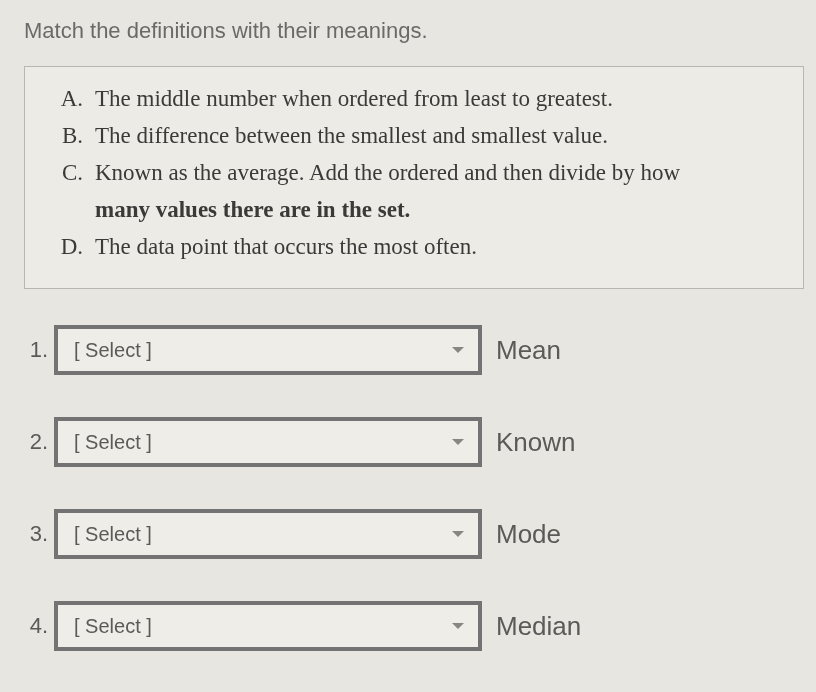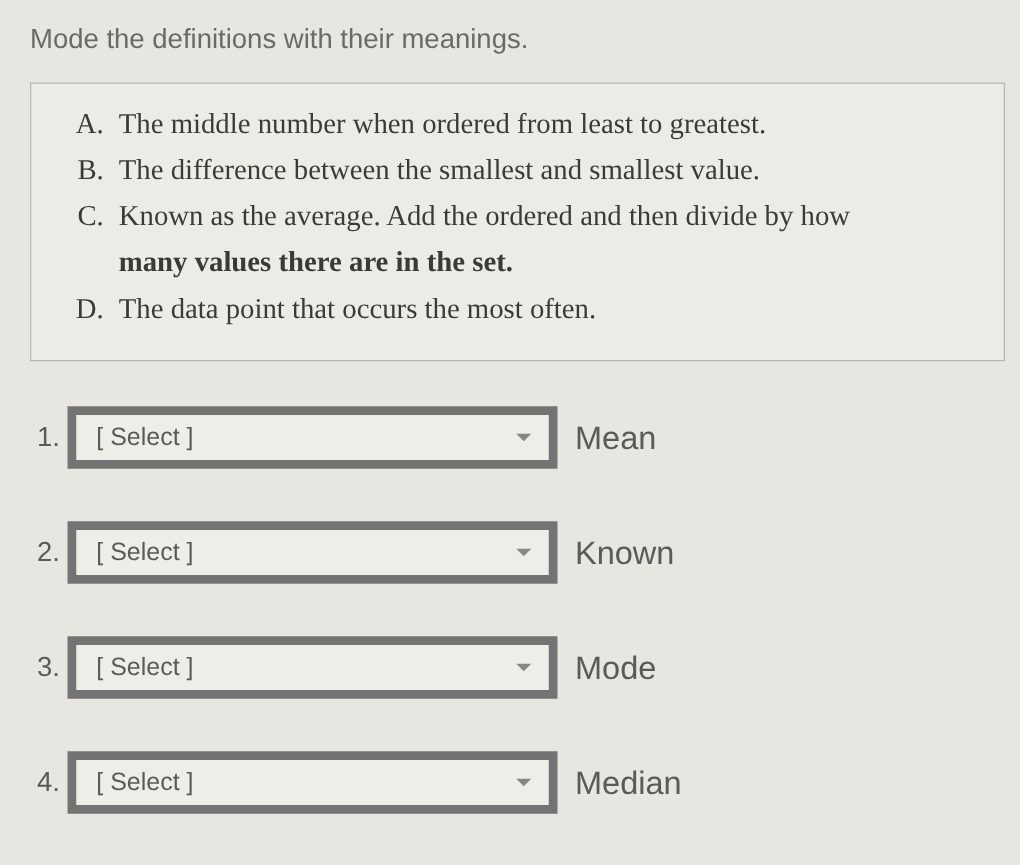--- a/index.html
+++ b/index.html
@@ -65,23 +65,23 @@
       margin-bottom: 42px;
     }
     .match-number {
       font-size: 22px;
       color: #5a5a58;
       width: 30px;
       text-align: right;
       padding-right: 6px;
     }
     .select-box {
-      width: 392px;
+      width: 428px;
       height: 50px;
-      border: 7px solid #737373;
+      border: 4px solid #737373;
       background: #eeede7;
       display: flex;
       align-items: center;
       justify-content: space-between;
       padding: 0 12px 0 16px;
       cursor: pointer;
     }
     .select-placeholder {
       font-size: 20px;
       color: #5a5a58;
@@ -93,21 +93,21 @@
     }
     .term-label {
       font-size: 26px;
       color: #5a5a58;
       margin-left: 14px;
     }
   </style>
 </head>
 <body>
 
-<div class="instruction">Mode the definitions with their meanings.</div>
+<div class="instruction">Match the definitions with their meanings.</div>
 
 <div class="definitions-box">
   <ol class="def-list">
     <li class="def-item">
       <span class="def-letter">A.</span>
       <span class="def-text">The middle number when ordered from least to greatest.</span>
     </li>
     <li class="def-item">
       <span class="def-letter">B.</span>
       <span class="def-text">The difference between the smallest and smallest value.</span>

